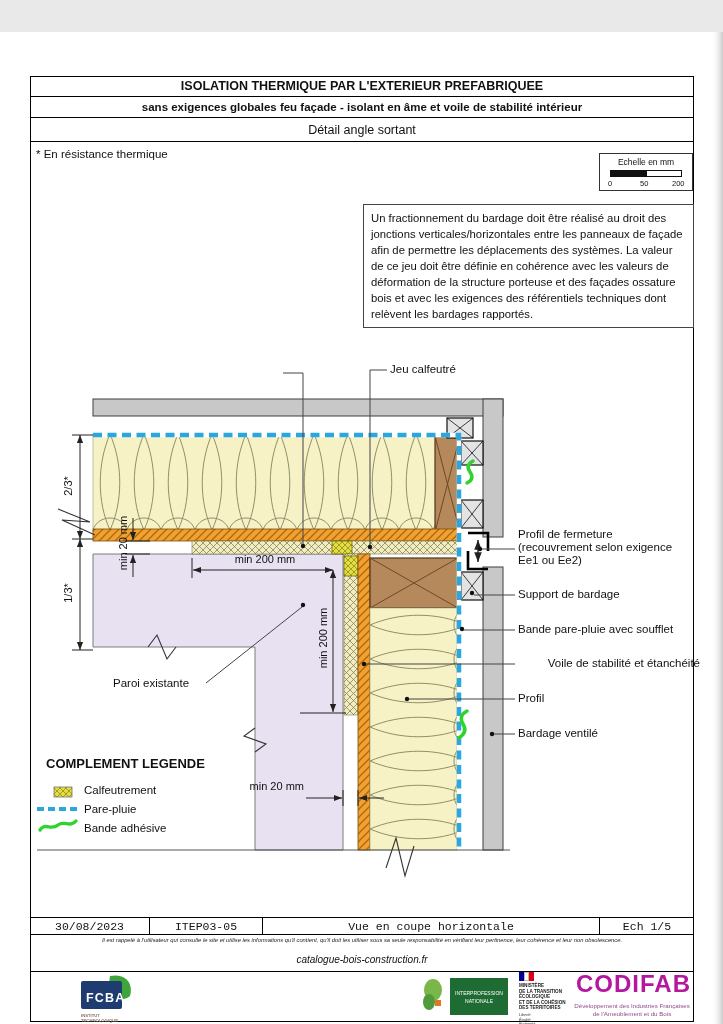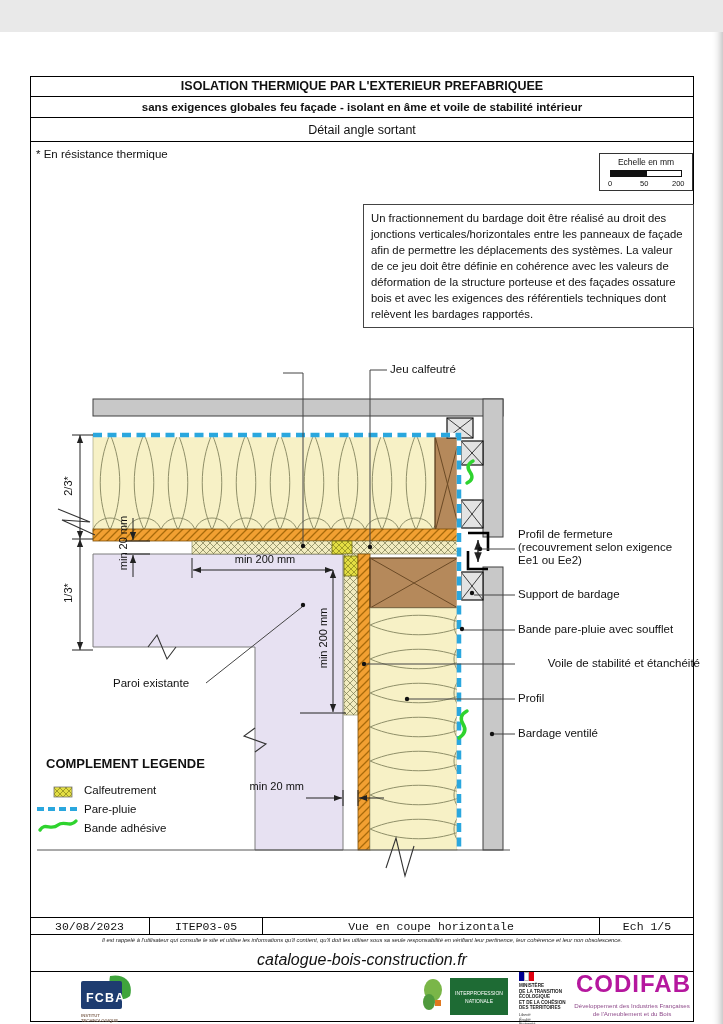--- a/index.html
+++ b/index.html
@@ -31,21 +31,21 @@
   .legend-label{font-size:11.5px;}
   .ftable{left:30px;top:885px;width:664px;height:18px;border-top:1px solid #000;border-bottom:1px solid #000;
           box-sizing:border-box;display:flex;font-size:11.5px;font-family:Liberation Mono, monospace;}
   .fcell{display:flex;align-items:center;justify-content:center;box-sizing:border-box;height:100%;}
   .fc1{width:120px;border-right:1px solid #000;}
   .fc2{width:113px;border-right:1px solid #000;}
   .fc3{width:337px;border-right:1px solid #000;}
   .fc4{width:94px;}
   .disclaimer{left:30px;top:905px;width:664px;text-align:center;font-size:5.8px;font-style:italic;color:#222;}
   .webrow{left:30px;top:916px;width:664px;height:24px;border-bottom:1px solid #000;box-sizing:border-box;
-          display:flex;align-items:center;justify-content:center;font-size:16px;font-style:italic;}
+          display:flex;align-items:center;justify-content:center;font-size:10px;font-style:italic;}
   .fcba-sub{left:81px;top:981px;font-size:4.2px;line-height:1.3;color:#8a7060;white-space:pre-line;font-weight:bold;}
   .ministere{left:519px;top:940px;width:66px;}
   .flag{display:flex;height:9px;}
   .flag span{width:5px;height:9px;display:block;}
   .min-text{font-size:4.6px;font-weight:bold;line-height:1.22;color:#1a1a1a;white-space:pre-line;margin-top:2px;}
   .min-motto{font-size:3.8px;font-style:italic;color:#333;white-space:pre-line;margin-top:2px;line-height:1.25;}
   .codifab-name{left:576px;top:938px;font-size:24px;font-weight:bold;color:#B5179E;letter-spacing:1px;}
   .codifab-sub{left:562px;top:970px;width:140px;text-align:center;font-size:6.2px;line-height:1.35;
                color:#8e4a8a;white-space:pre-line;}
   svg text{font-family:"Liberation Sans","DejaVu Sans",sans-serif;}

